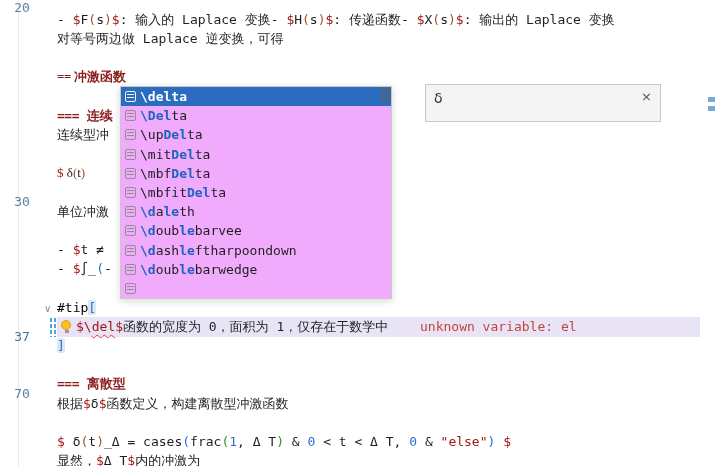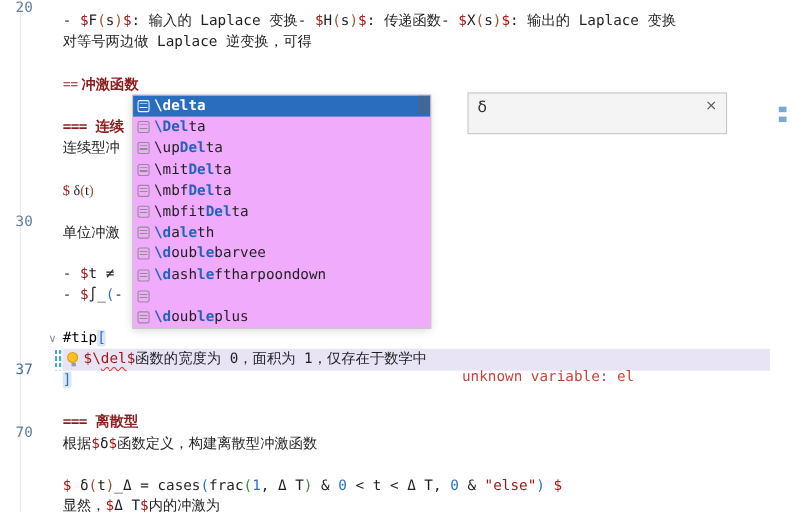--- a/index.html
+++ b/index.html
@@ -19,21 +19,21 @@
   .s-p1{color:#a0522d}
   .s-pb{color:#2a6fd4}
   .s-pg{color:#3a8b3a}
   .s-num{color:#2a6fd4}
   .s-str{color:#a31515}
   .s-fn{color:#000000}
   .s-tok{color:#a31515}
   .s-sq{text-decoration-line:underline;text-decoration-style:wavy;text-decoration-color:#e0443e;
         text-decoration-thickness:1px;text-underline-offset:3px;}
   .s-bh{color:#2a6fd4;background:#dde6f3;border-radius:2px;}
-  .inline-error{position:absolute;left:420px;top:16px;color:#c4453c;}
+  .inline-error{position:absolute;left:420px;top:0;color:#c4453c;}
   .fold-chevron{position:absolute;left:44px;top:1px;color:#8a8a8a;font-size:10px;font-family:"DejaVu Sans",sans-serif;cursor:pointer;}
   .modified-bars{position:absolute;left:50px;top:0;bottom:0;width:6px;
      background:repeating-linear-gradient(to bottom,transparent 0 1px,#49a7e8 1px 5px,transparent 5px 6px);
      -webkit-mask:linear-gradient(to right,#000 0 2px,transparent 2px 4px,#000 4px 6px);
      mask:linear-gradient(to right,#000 0 2px,transparent 2px 4px,#000 4px 6px);}
   .lightbulb{position:absolute;left:61px;top:3px;width:10px;height:10px;border-radius:50%;
      background:#fcc021;border:1px solid #d99f1e;box-sizing:border-box;cursor:pointer;}
   .lightbulb:after{content:"";position:absolute;left:3px;top:9px;width:4px;height:3px;background:#9b9b9b;}
   
   .suggest{position:absolute;left:120px;top:86px;width:272px;background:#f0abfc;
@@ -95,22 +95,22 @@
   <div class="suggest" id="suggest">
     <div class="suggest-item selected"><span class="sg-icon"></span><span class="sg-label"><span class="sg-m">\delta</span></span></div>
       <div class="suggest-item"><span class="sg-icon"></span><span class="sg-label"><span class="sg-m">\Del</span><span class="sg-n">ta</span></span></div>
       <div class="suggest-item"><span class="sg-icon"></span><span class="sg-label"><span class="sg-n">\up</span><span class="sg-m">Del</span><span class="sg-n">ta</span></span></div>
       <div class="suggest-item"><span class="sg-icon"></span><span class="sg-label"><span class="sg-n">\mit</span><span class="sg-m">Del</span><span class="sg-n">ta</span></span></div>
       <div class="suggest-item"><span class="sg-icon"></span><span class="sg-label"><span class="sg-n">\mbf</span><span class="sg-m">Del</span><span class="sg-n">ta</span></span></div>
       <div class="suggest-item"><span class="sg-icon"></span><span class="sg-label"><span class="sg-n">\mbfit</span><span class="sg-m">Del</span><span class="sg-n">ta</span></span></div>
       <div class="suggest-item"><span class="sg-icon"></span><span class="sg-label"><span class="sg-m">\d</span><span class="sg-n">a</span><span class="sg-m">le</span><span class="sg-n">th</span></span></div>
       <div class="suggest-item"><span class="sg-icon"></span><span class="sg-label"><span class="sg-m">\d</span><span class="sg-n">oub</span><span class="sg-m">le</span><span class="sg-n">barvee</span></span></div>
       <div class="suggest-item"><span class="sg-icon"></span><span class="sg-label"><span class="sg-m">\d</span><span class="sg-n">ash</span><span class="sg-m">le</span><span class="sg-n">ftharpoondown</span></span></div>
+      <div class="suggest-item"><span class="sg-icon"></span><span class="sg-label"><span class="sg-m">\d</span><span class="sg-n">oub</span><span class="sg-m">le</span><span class="sg-n">barwedge</span></span></div>
       <div class="suggest-item"><span class="sg-icon"></span></div>
-      <div class="suggest-item"><span class="sg-icon"></span><span class="sg-label"><span class="sg-m">\d</span><span class="sg-n">oub</span><span class="sg-m">le</span><span class="sg-n">plus</span></span></div>
       <div class="suggest-thumb"></div>
   </div>
 
   <div class="docs">
     <div class="docs-symbol">δ</div>
     <div class="docs-close">×</div>
   </div>
 
   <div class="ov-mark" style="top:97px"></div>
   <div class="ov-mark" style="top:106px"></div>

